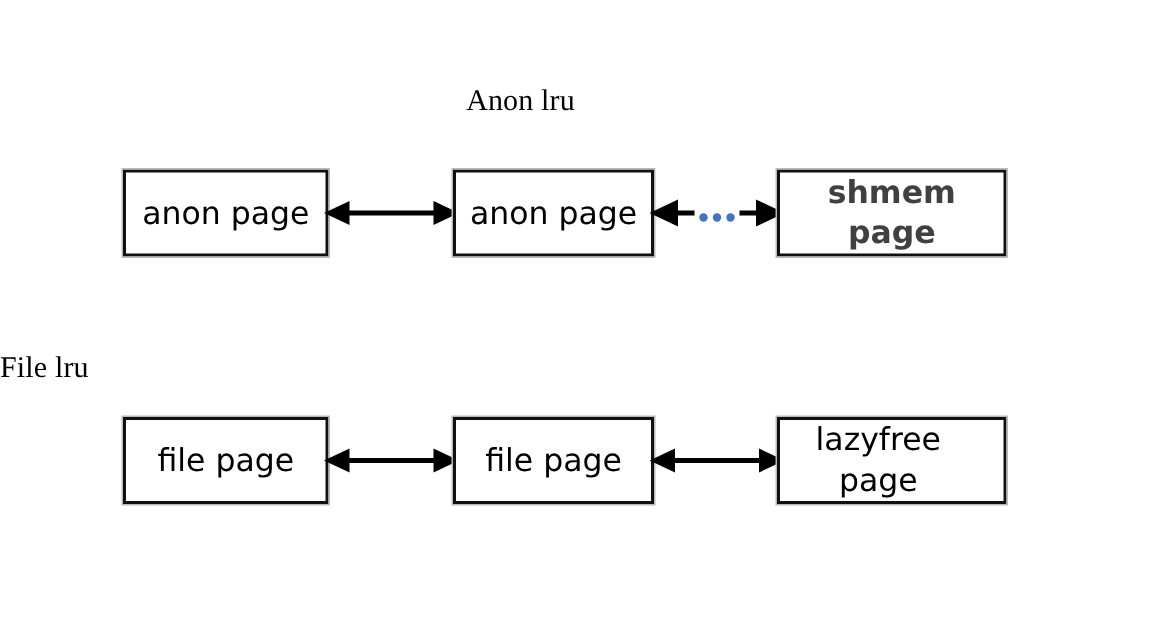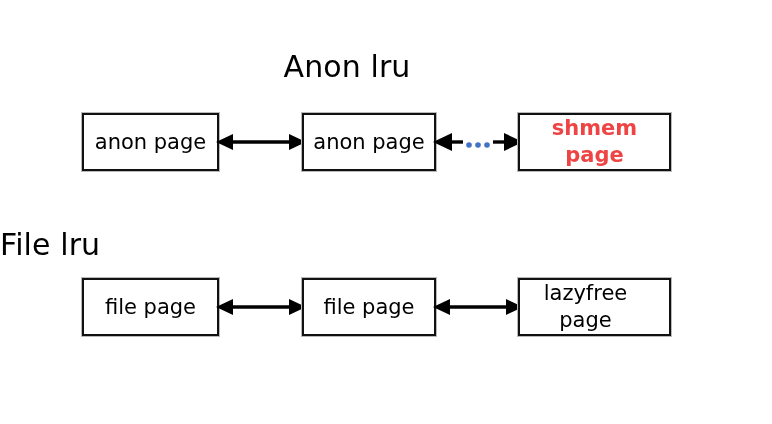--- a/index.html
+++ b/index.html
@@ -19,26 +19,27 @@
   .canvas {
     position: absolute;
     left: 0; top: 0;
     width: 772px;
     height: 424px;
   }
 
   
   .section-title {
     position: absolute;
-    font-size: 30px;
+    font-size: 20px;
     line-height: 30px;
     font-weight: 400;
     color: #000000;
     white-space: nowrap;
     letter-spacing: 0.1px;
+    font-family: Liberation Serif, serif;
   }
   #title-anon { left: 0; top: 52px; width: 694px; text-align: center; }
   #title-file { left: 0; top: 230px; width: 694px; }
 
   
   .node-box {
     position: absolute;
     box-sizing: border-box;
     background: #ffffff;
     border: 2px solid #111111;
@@ -47,21 +48,21 @@
     align-items: center;
     justify-content: center;
     text-align: center;
     font-size: 21px;
     line-height: 27px;
     color: #000000;
   }
   .node-box .node-label { display: block; width: 100%; }
 
   .node-box.red-text .node-label {
-    color: #ef4444;
+    color: #404040;
     font-weight: bold;
   }
 
   
   #box-anon-1   { left: 82px;  top: 113px; width: 137px; height: 58px; }
   #box-anon-2   { left: 302px; top: 113px; width: 134px; height: 58px; }
   #box-shmem    { left: 518px; top: 113px; width: 153px; height: 58px; }
 
   
   #box-file-1   { left: 82px;  top: 278px; width: 137px; height: 58px; }

